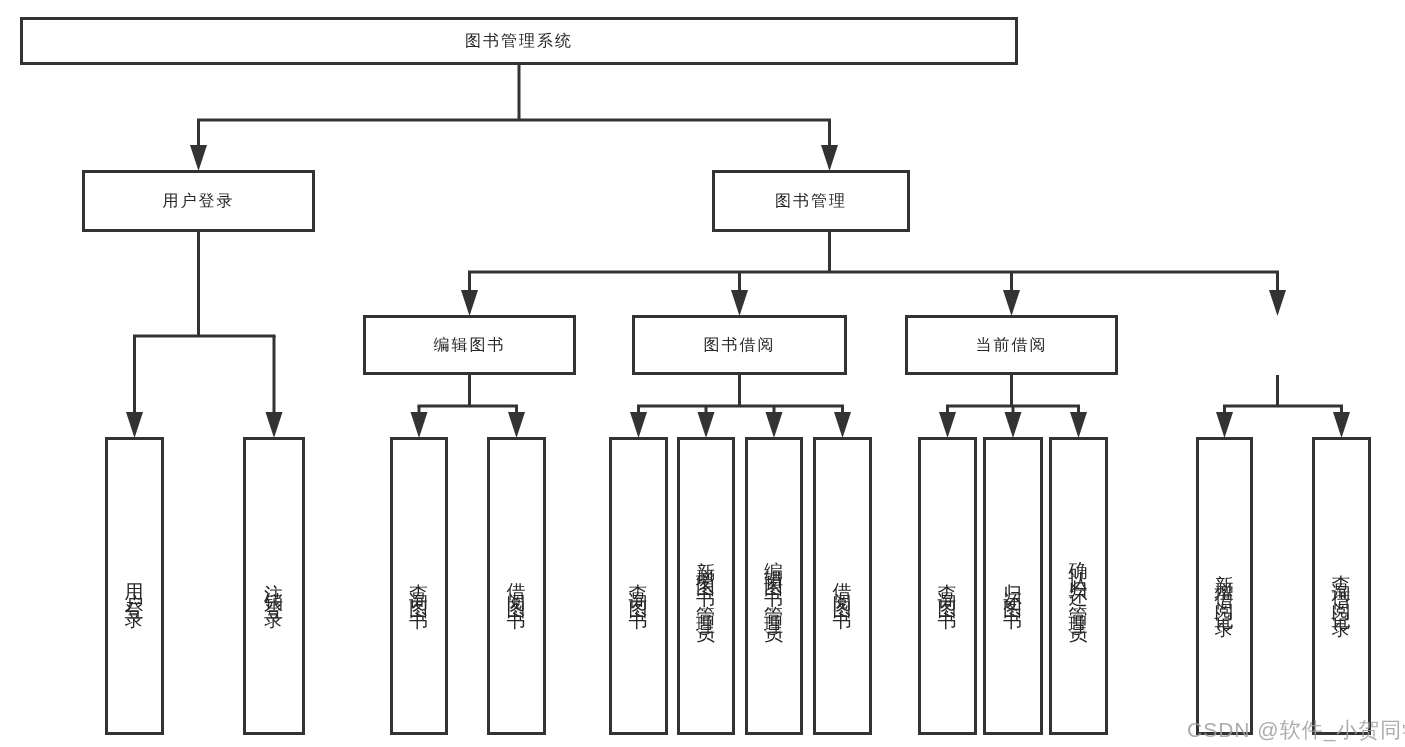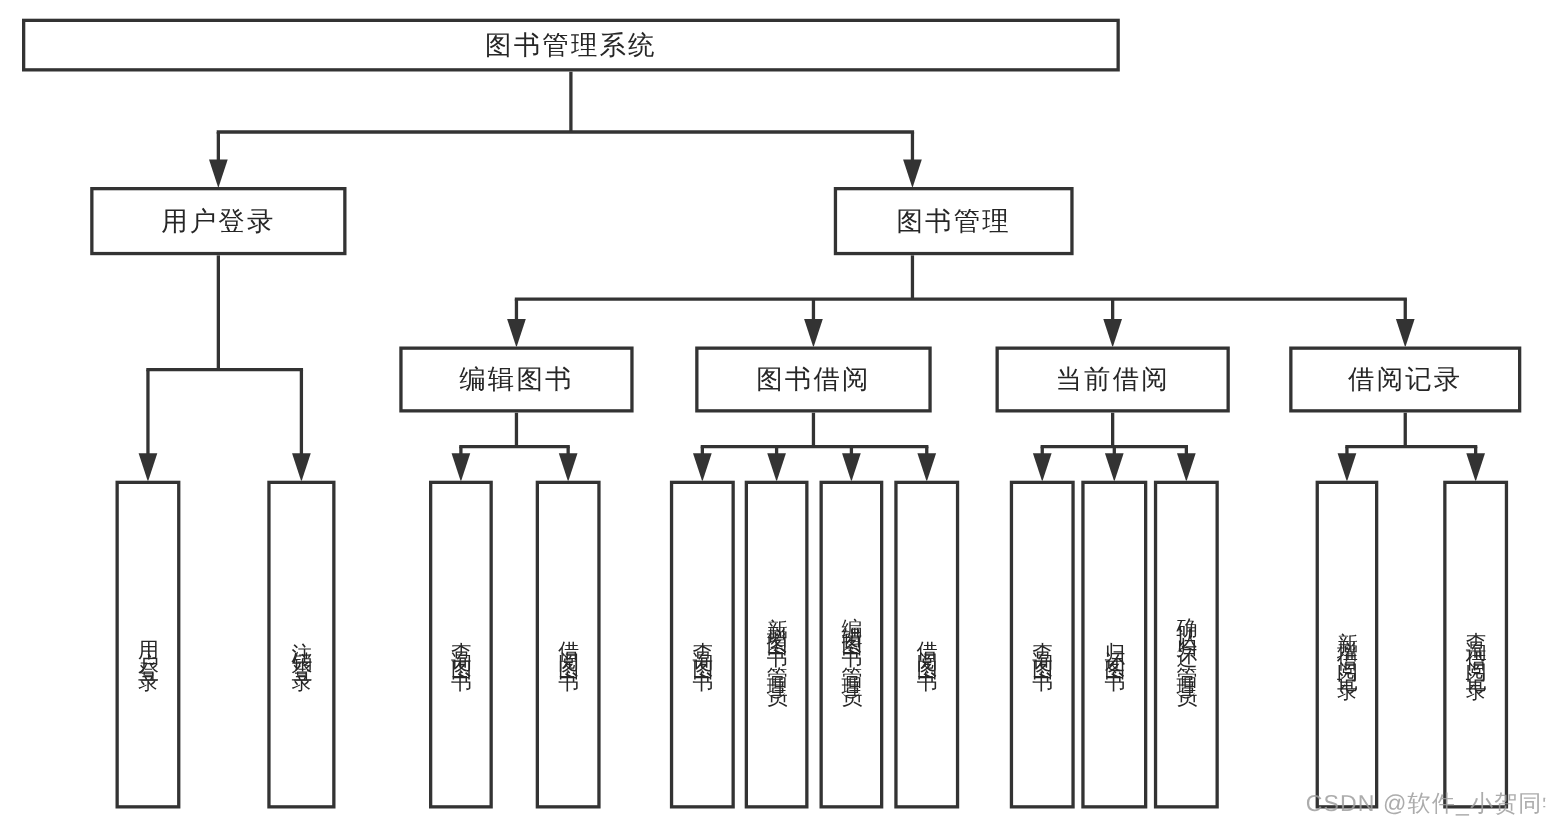--- a/index.html
+++ b/index.html
@@ -18,21 +18,21 @@
   }
   .box {
     position: absolute;
     box-sizing: border-box;
     border: 3px solid #333333;
     background: #ffffff;
     display: flex;
     align-items: center;
     justify-content: center;
     color: #262626;
-    font-size: 24px;
+    font-size: 16px;
     letter-spacing: 2px;
     text-align: center;
     white-space: nowrap;
   }
   .box.v {
     writing-mode: vertical-rl;
     font-size: 19px;
     letter-spacing: 9px;
     line-height: 1;
     white-space: normal;
@@ -101,25 +101,24 @@
       <line x1="1223" y1="406" x2="1343" y2="406" stroke="#333333" stroke-width="3"></line>
       <line x1="1224.5" y1="406" x2="1224.5" y2="417" stroke="#333333" stroke-width="3"></line>
       <polygon points="1216,412 1233,412 1224.5,438" fill="#333333"></polygon>
       <line x1="1341.5" y1="406" x2="1341.5" y2="417" stroke="#333333" stroke-width="3"></line>
       <polygon points="1333,412 1350,412 1341.5,438" fill="#333333"></polygon>
     </svg>
 
   <div class="watermark" style="left:1187px; top:716px;">CSDN @软件_小贺同学</div>
 <div class="box" style="left: 20px; top: 17px; width: 998px; height: 48px;">图书管理系统</div>
     <div class="box" style="left: 82px; top: 170px; width: 233px; height: 62px;">用户登录</div>
-    <div class="box" style="left: 712px; top: 170px; width: 218px; height: 62px; margin-left: 46px;">图书管理</div>
+    <div class="box" style="left: 712px; top: 170px; width: 198px; height: 62px;">图书管理</div>
     <div class="box" style="left: 363px; top: 315px; width: 213px; height: 60px;">编辑图书</div>
     <div class="box" style="left: 905px; top: 315px; width: 213px; height: 60px;">当前借阅</div>
     <div class="box" style="left: 632px; top: 315px; width: 215px; height: 60px;">图书借阅</div>
-    <div class="box" style="left: 1172px; top: 315px; width: 211px; height: 60px;">借阅记录</div>
     <div class="box v" style="left: 105px; top: 437px; width: 59px; height: 298px;">用户登录</div>
     <div class="box v" style="left: 243px; top: 437px; width: 62px; height: 298px;">注销登录</div>
     <div class="box v" style="left: 390px; top: 437px; width: 58px; height: 298px;">查询图书</div>
     <div class="box v" style="left: 487px; top: 437px; width: 59px; height: 298px;">借阅图书</div>
     <div class="box v" style="left: 609px; top: 437px; width: 59px; height: 298px;">查询图书</div>
     <div class="box v" style="left: 677px; top: 437px; width: 58px; height: 298px;">新增图书（管理员）</div>
     <div class="box v" style="left: 745px; top: 437px; width: 58px; height: 298px;">编辑图书（管理员）</div>
     <div class="box v" style="left: 813px; top: 437px; width: 59px; height: 298px;">借阅图书</div>
     <div class="box v" style="left: 918px; top: 437px; width: 59px; height: 298px;">查询图书</div>
     <div class="box v" style="left: 983px; top: 437px; width: 60px; height: 298px;">归还图书</div>

